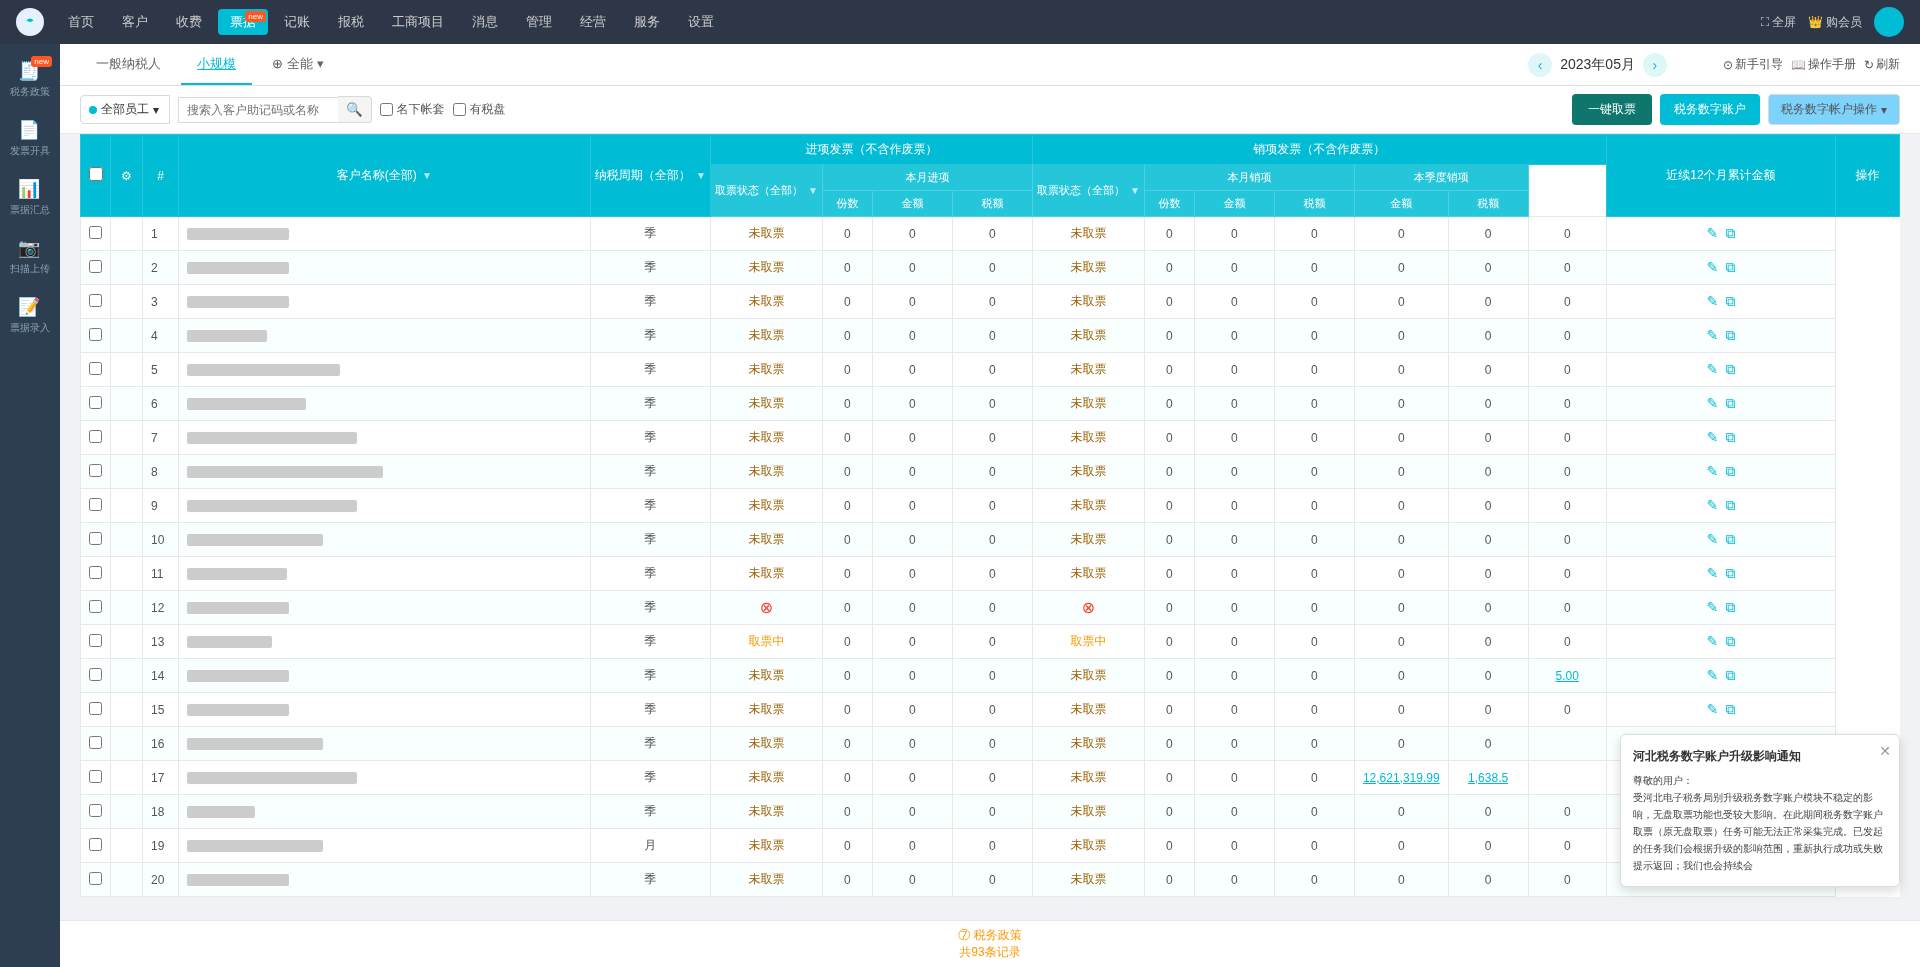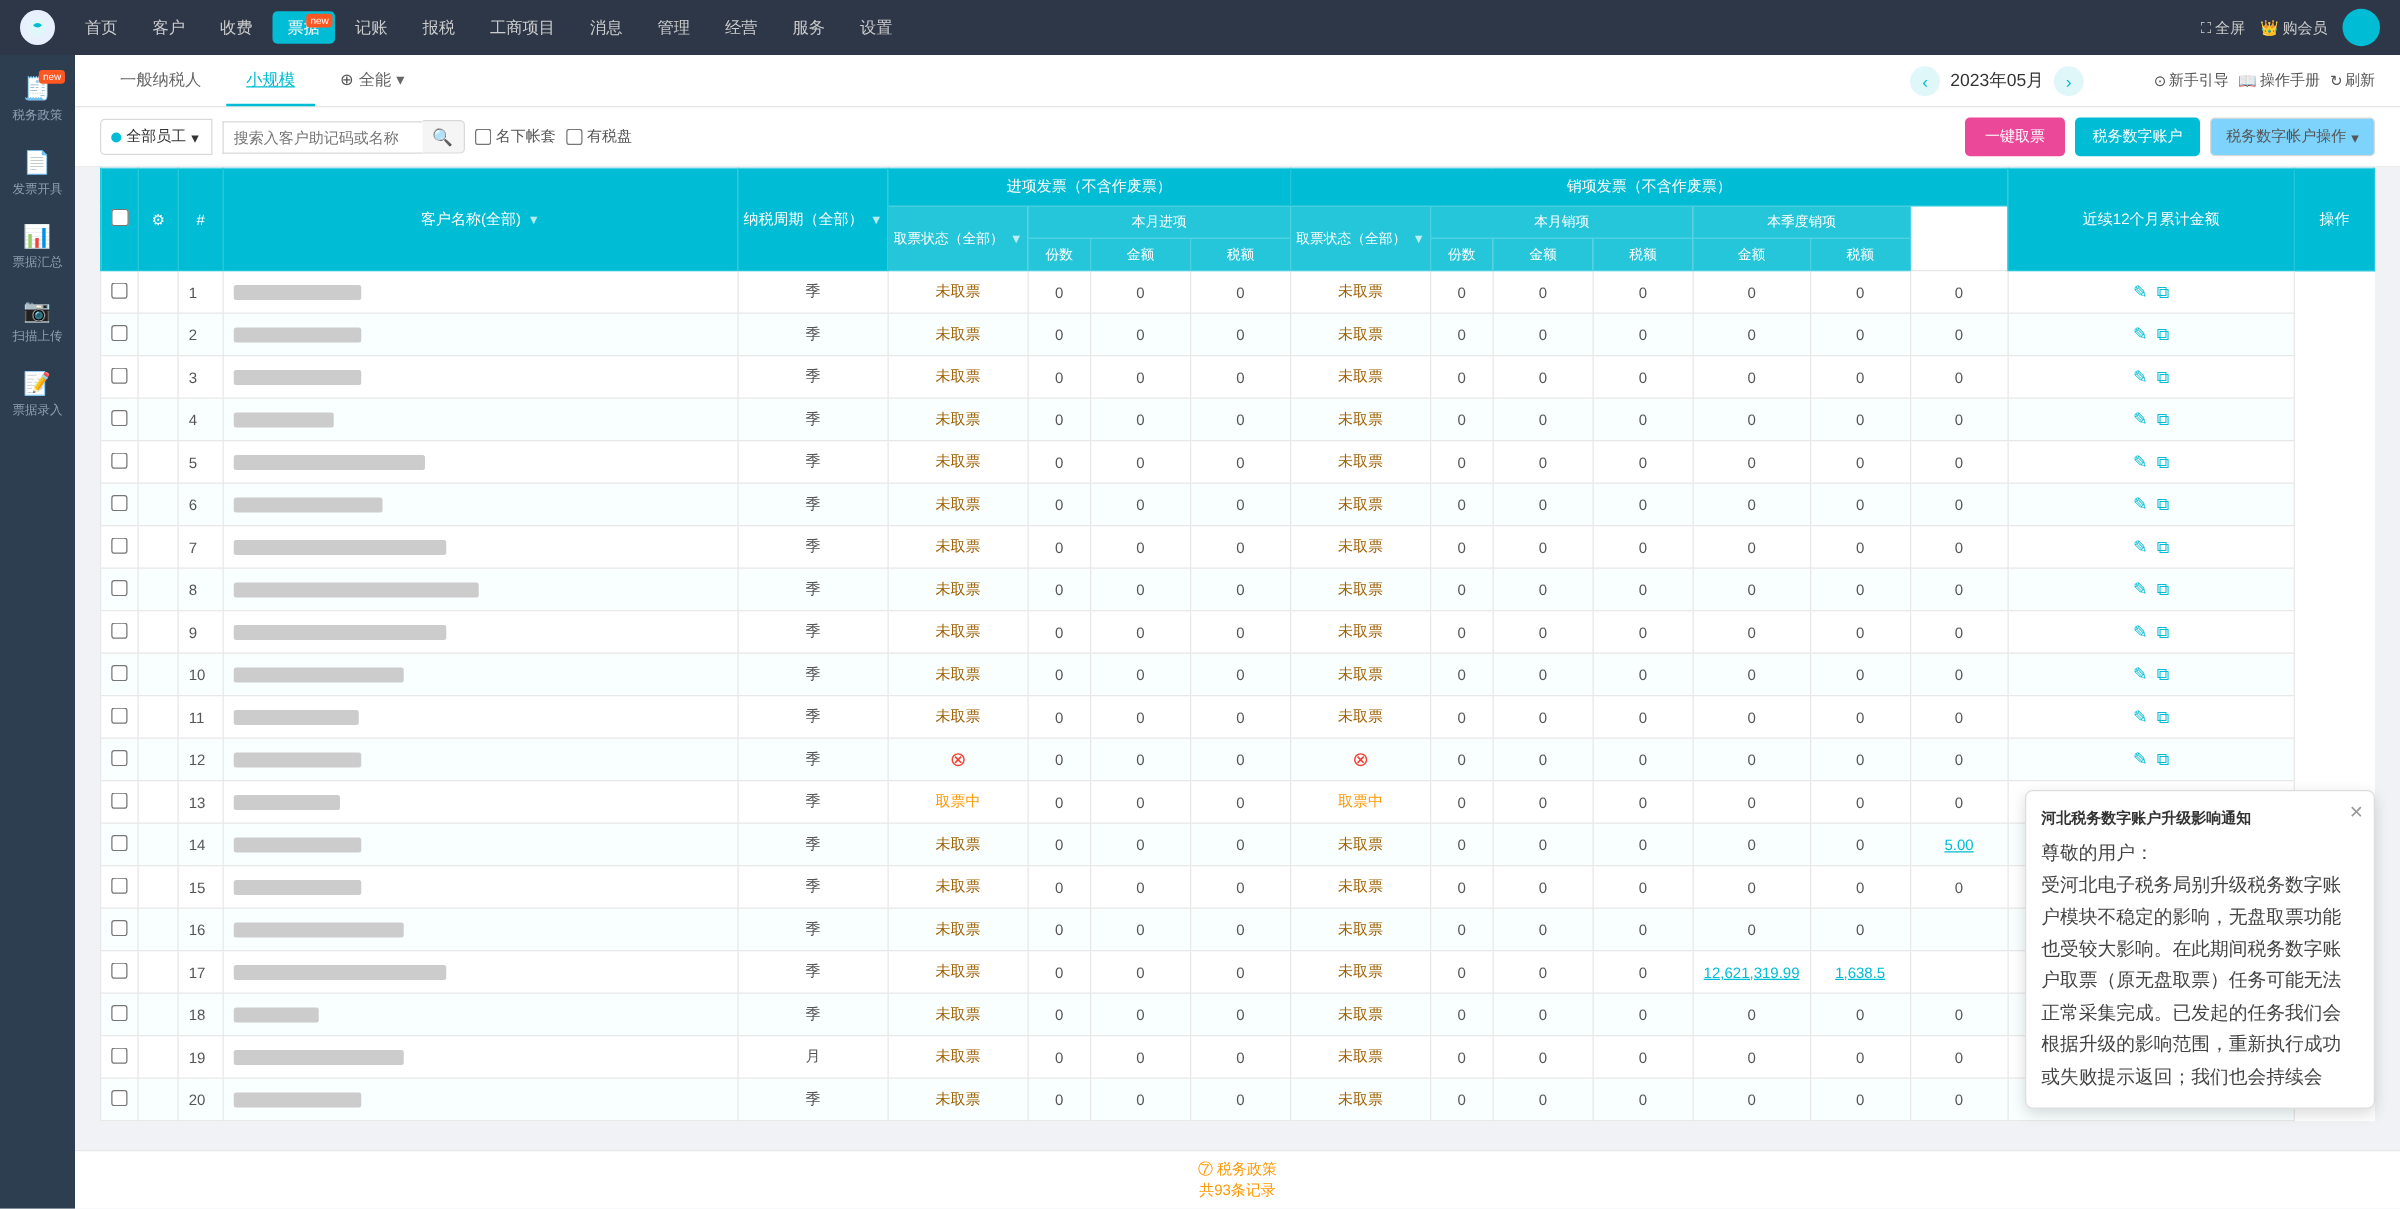--- a/index.html
+++ b/index.html
@@ -39,21 +39,21 @@
     .toolbar { background: #fff; padding: 8px 20px; display: flex; align-items: center; gap: 8px; border-bottom: 1px solid #e8e8e8; }
     .emp-select { display: flex; align-items: center; gap: 0; }
     .emp-select-box { border: 1px solid #d9d9d9; border-radius: 4px 0 0 4px; padding: 5px 8px; font-size: 12px; background: #fff; min-width: 90px; display: flex; align-items: center; gap: 4px; cursor: pointer; }
     .emp-select-box .dot { width: 8px; height: 8px; background: #00bcd4; border-radius: 50%; }
     .search-box { display: flex; align-items: center; }
     .search-input { border: 1px solid #d9d9d9; border-left: none; border-right: none; padding: 5px 8px; font-size: 12px; width: 160px; outline: none; }
     .search-btn { border: 1px solid #d9d9d9; border-left: none; border-radius: 0 4px 4px 0; padding: 5px 8px; background: #f5f5f5; cursor: pointer; }
     .checkbox-item { display: flex; align-items: center; gap: 4px; font-size: 12px; color: #555; cursor: pointer; }
     .checkbox-item input { cursor: pointer; }
     .toolbar-right { margin-left: auto; display: flex; gap: 8px; }
-    .btn-orange { background: #ec4899; color: #fff; border: none; padding: 6px 16px; border-radius: 4px; font-size: 12px; cursor: pointer; font-weight: 500; }
+    .btn-orange { background: #0f766e; color: #fff; border: none; padding: 6px 16px; border-radius: 4px; font-size: 12px; cursor: pointer; font-weight: 500; }
     .btn-teal { background: #00bcd4; color: #fff; border: none; padding: 6px 14px; border-radius: 4px; font-size: 12px; cursor: pointer; }
     .btn-outline { background: #7dd3fc; color: #555; border: 1px solid #d9d9d9; padding: 6px 12px; border-radius: 4px; font-size: 12px; cursor: pointer; display: flex; align-items: center; gap: 4px; }
 
     
     .table-container { flex: 1; overflow: auto; padding: 0 20px 20px 20px; background: #f0f2f5; }
     .data-table { width: 100%; border-collapse: collapse; background: #fff; font-size: 12px; }
     
     
     .data-table thead tr:first-child th { background: #00bcd4; color: #fff; text-align: center; border: 1px solid #26c6da; padding: 6px 4px; white-space: nowrap; font-weight: 500; }
     .data-table thead tr.sub-header th { background: #26c6da; color: #fff; text-align: center; border: 1px solid #4dd0e1; padding: 5px 4px; white-space: nowrap; font-weight: 400; font-size: 11px; }
@@ -739,15 +739,15 @@
     <div class="status-bar">
       <span>⑦ 税务政策</span>
       <span>共93条记录</span>
     </div>
   </div>
 </div>
 
 <div class="tooltip-popup">
   <button class="close-btn">✕</button>
   <div class="title">河北税务数字账户升级影响通知</div>
-  <div style="white-space:pre-line;font-size:15px;line-height:1.7;">尊敬的用户：
+  <div style="white-space:pre-line;font-size:10px;line-height:1.7;">尊敬的用户：
 受河北电子税务局别升级税务数字账户模块不稳定的影响，无盘取票功能也受较大影响。在此期间税务数字账户取票（原无盘取票）任务可能无法正常采集完成。已发起的任务我们会根据升级的影响范围，重新执行成功或失败提示返回；我们也会持续会</div>
 </div>
 
 </body></html>

